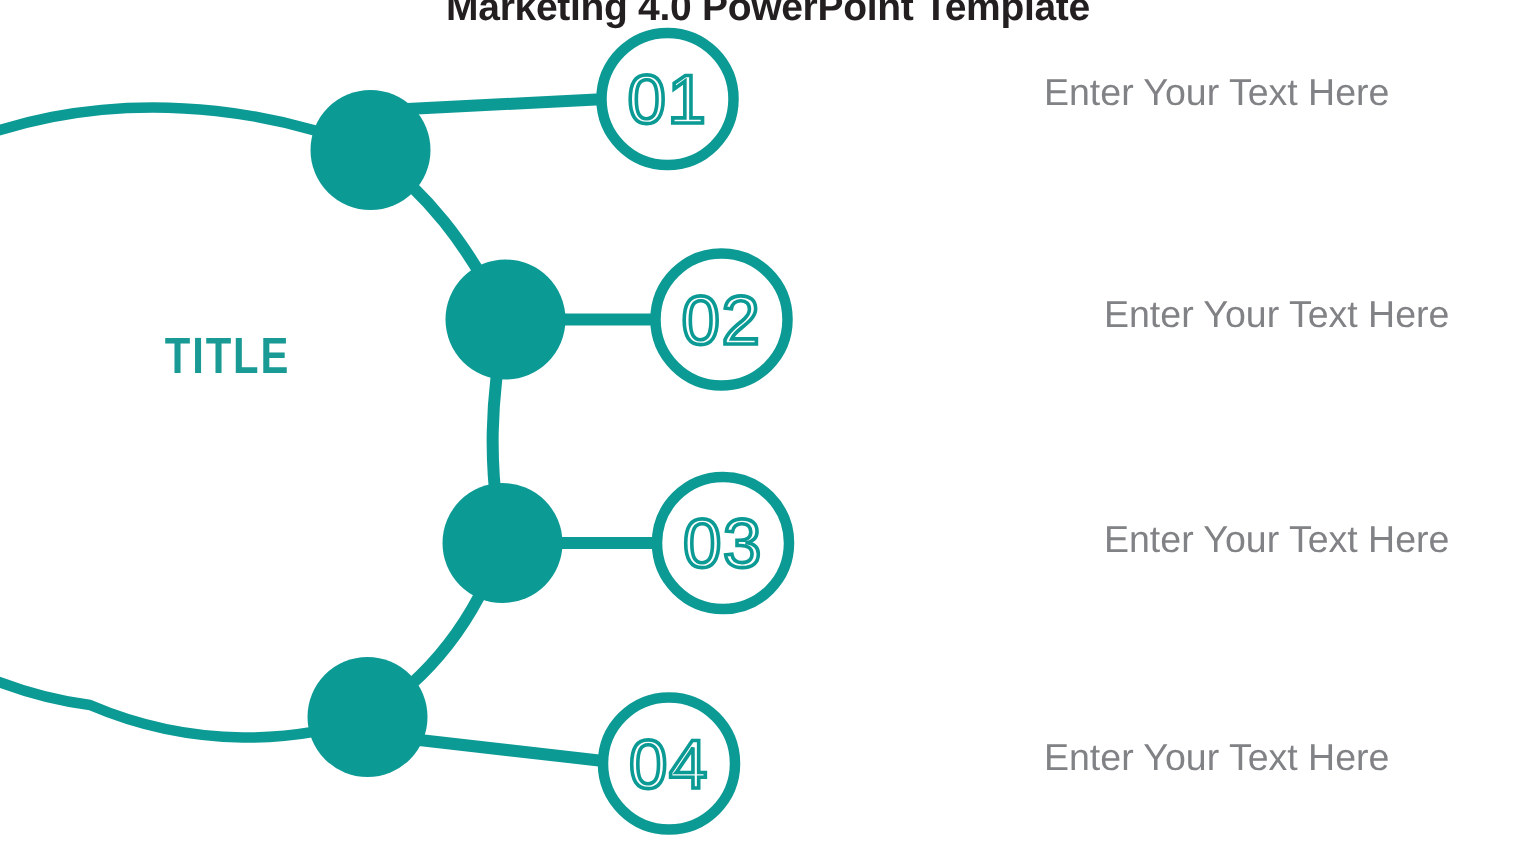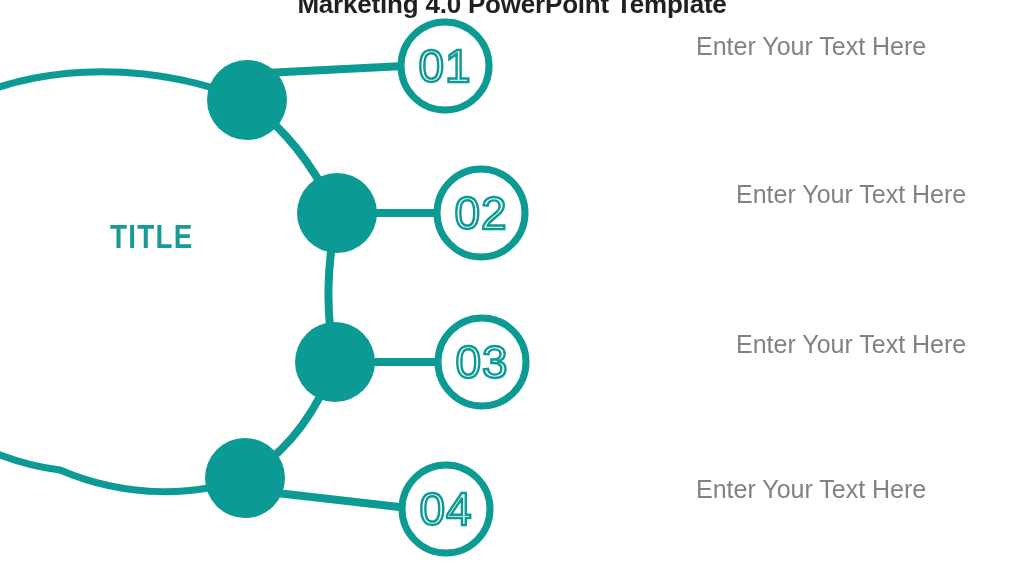--- a/index.html
+++ b/index.html
@@ -39,21 +39,21 @@
   #diagram {
     position: absolute;
     left: 0;
     top: 0;
     width: 1024px;
     height: 576px;
   }
   .text-col {
     position: absolute;
     left: 660px;
-    top: 0;
+    top: 16px;
     width: 364px;
     height: 534px;
   }
   .text-item {
     position: absolute;
     font-family: "Liberation Sans", sans-serif;
     font-size: 25px;
     color: #808285;
     white-space: nowrap;
     line-height: 30px;

